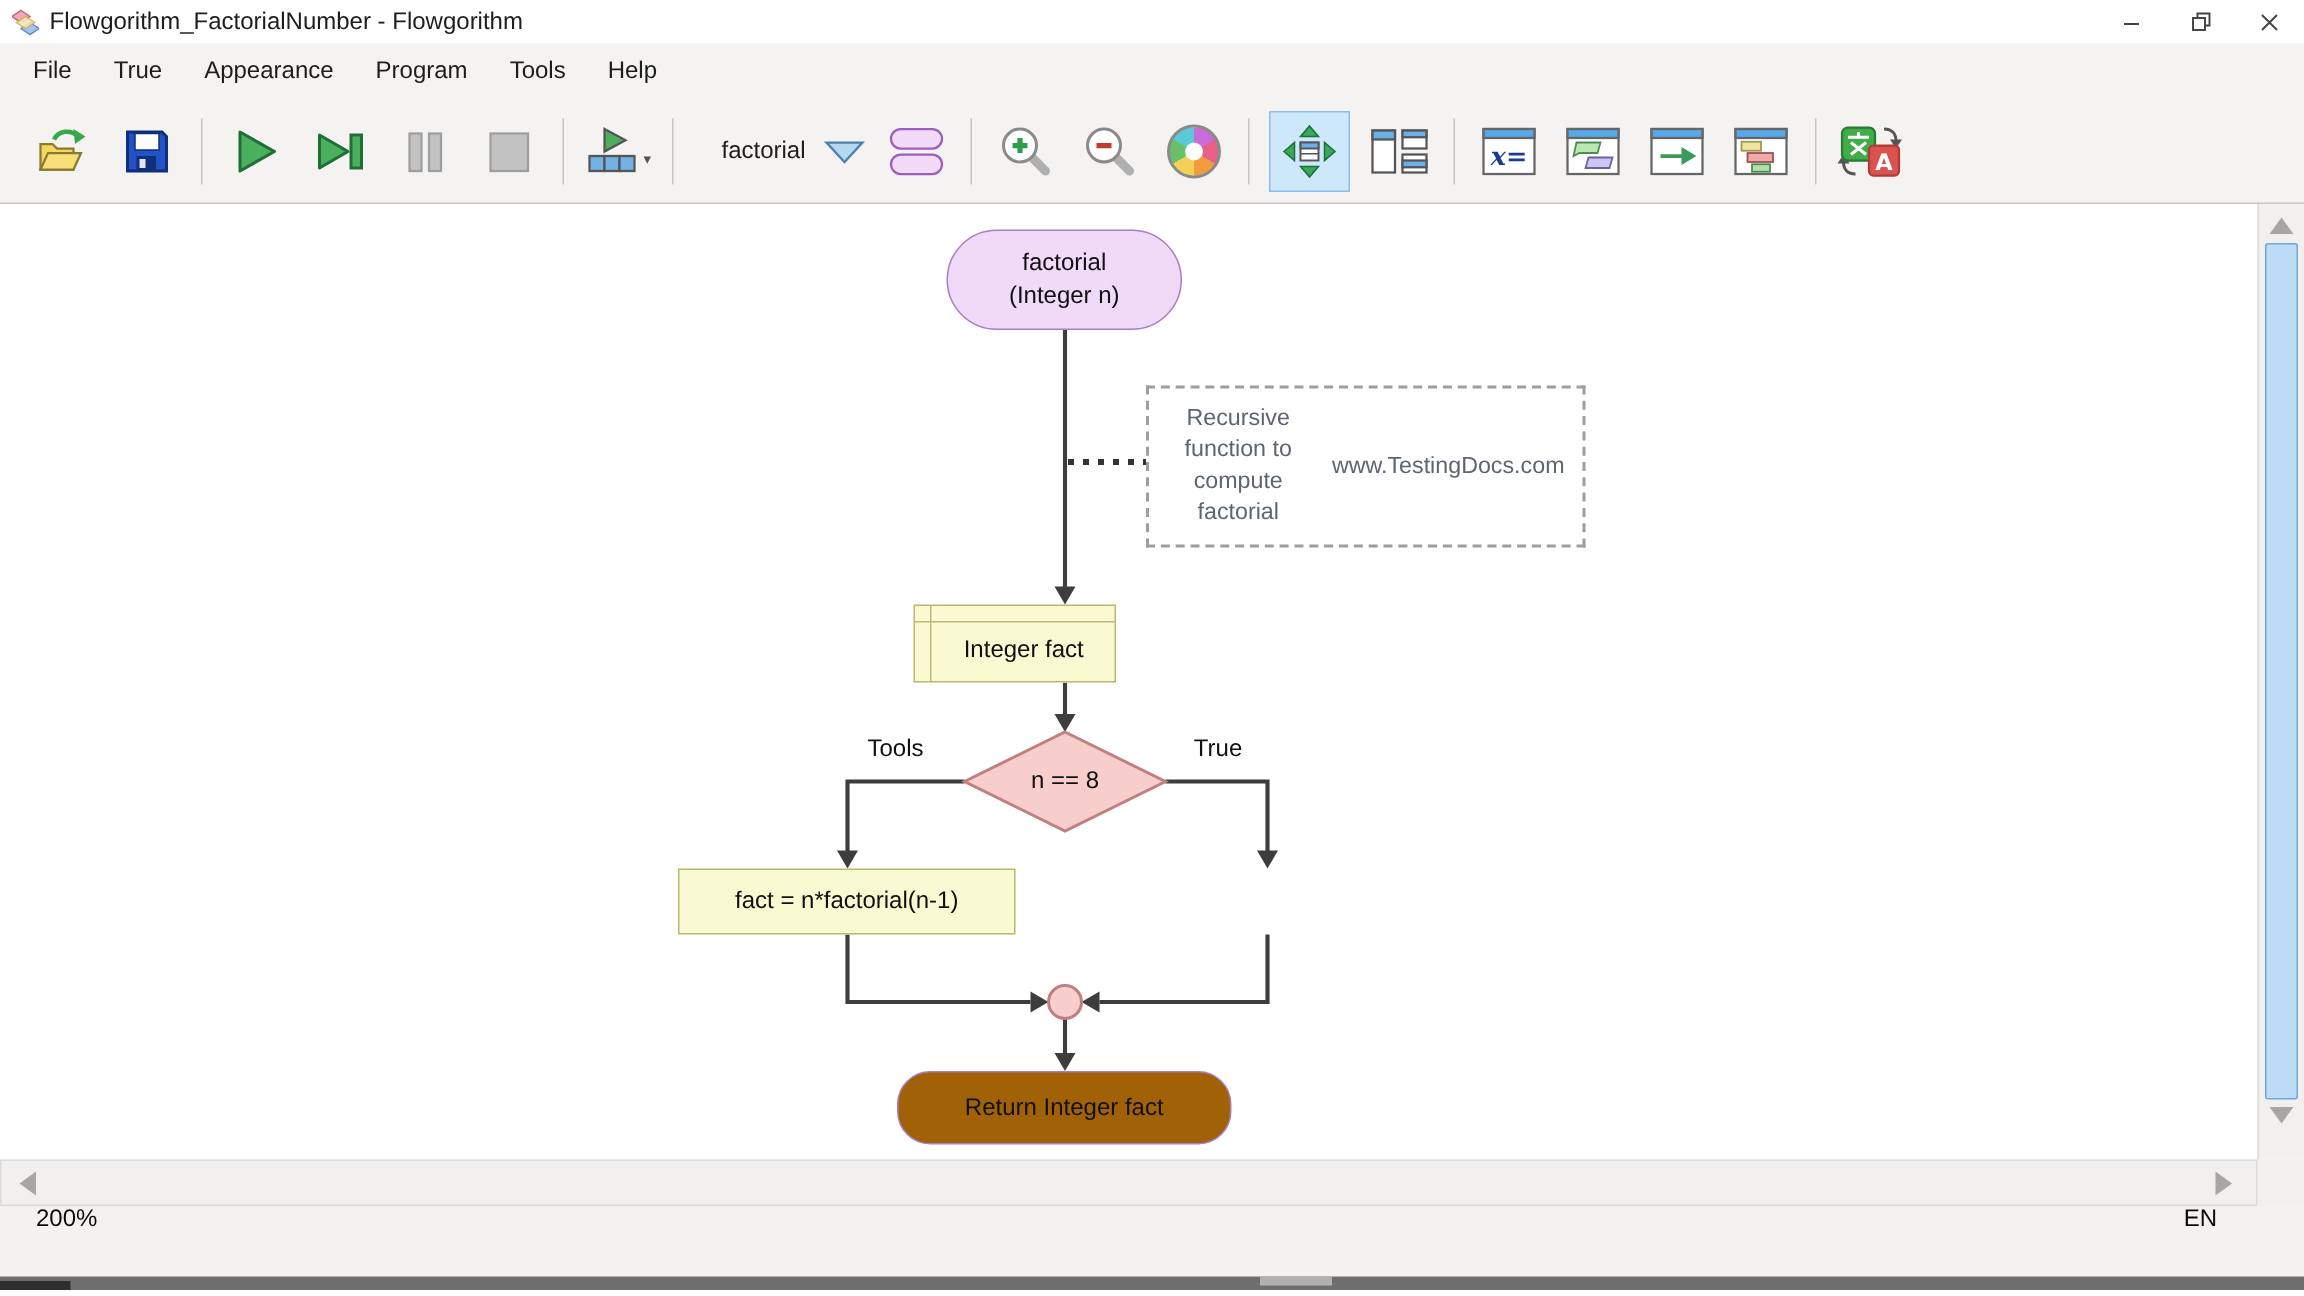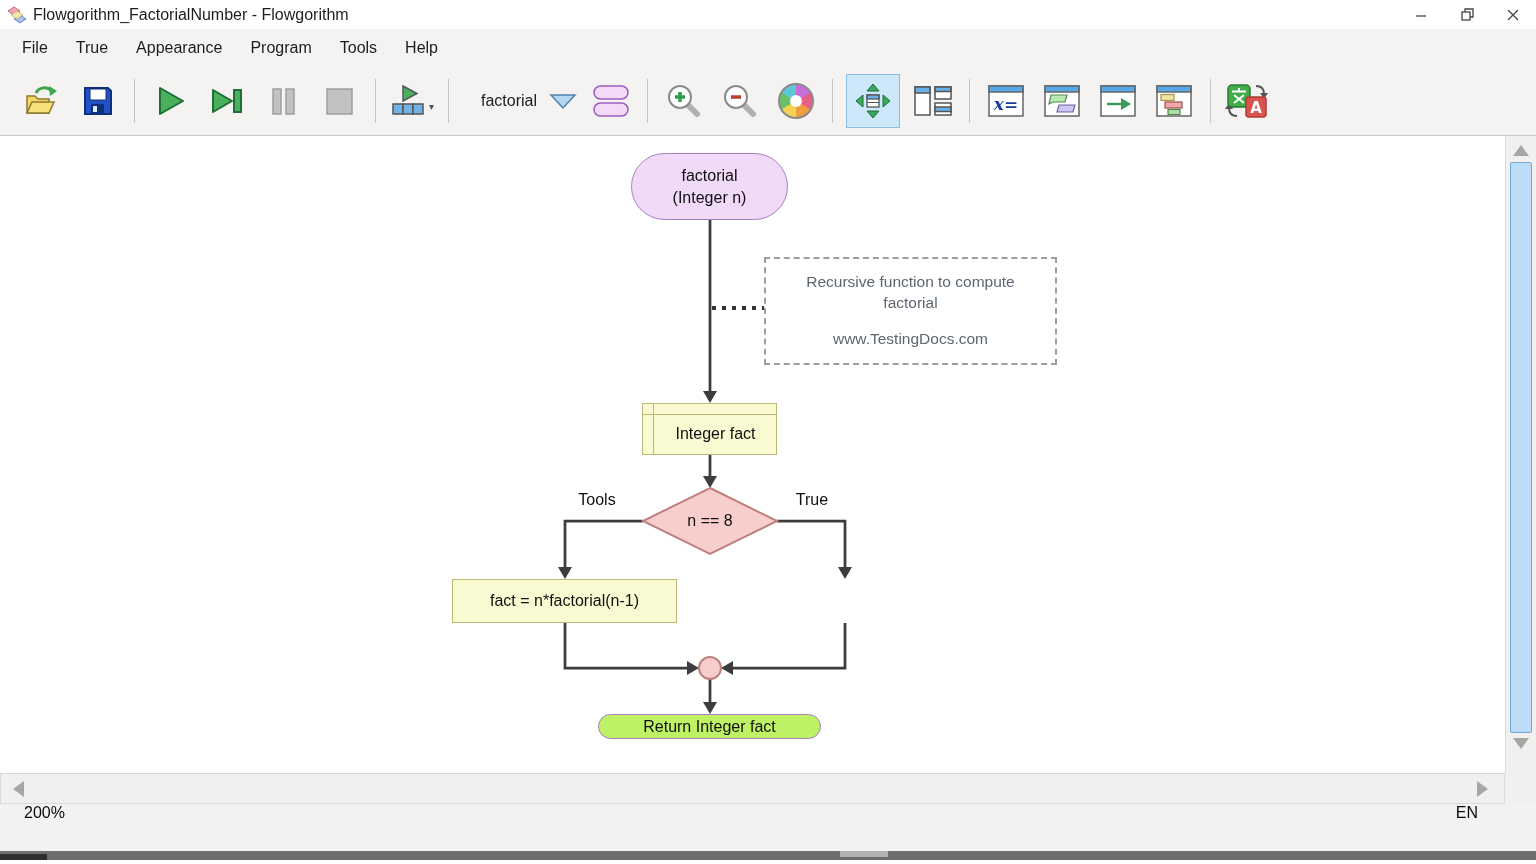--- a/index.html
+++ b/index.html
@@ -29,28 +29,28 @@
     background:conic-gradient(#c86dd7 0 60deg,#e8608a 60deg 120deg,#f39c3d 120deg 180deg,#f2d154 180deg 240deg,#6abf69 240deg 300deg,#5bc8d8 300deg 360deg);
     display:flex; align-items:center; justify-content:center; }
   .colorwheel .hole { width:12px; height:12px; border-radius:50%; background:#fff; }
 
   
   .main { display:flex; height:637px; }
   .canvas { position:relative; width:1505px; height:637px; background:#fff; overflow:hidden; }
   .edges { position:absolute; left:0; top:0; z-index:1; pointer-events:none; }
   .node { position:absolute; display:flex; align-items:center; justify-content:center; font-size:16px; color:#101010; z-index:2; text-align:center; }
   .start-node { left:631px; top:17px; width:157px; height:67px; background:#f1d9f8; border:1.5px solid #a87fc4; border-radius:34px; flex-direction:column; line-height:1.35; }
-  .comment-node { left:764px; top:121px; width:293px; height:108px; border:2px dashed #9e9e9e; color:#5d6670; font-size:15.5px; flex-direction:column; justify-content:center; padding:0 12px; gap:15px; line-height:1.35; }
-  .declare-node { left:642px; top:267px; width:135px; height:52px; background:#fafad2; border:1.5px solid #b9b974; padding-left:12px; padding-top:10px; }
+  .comment-node { left:764px; top:121px; width:293px; height:108px; border:2px dashed #9e9e9e; color:#5d6670; font-size:15.5px; flex-direction:row; justify-content:center; padding:0 12px; gap:15px; line-height:1.35; }
+  .declare-node { left:609px; top:267px; width:135px; height:52px; background:#fafad2; border:1.5px solid #b9b974; padding-left:12px; padding-top:10px; }
   .declare-node::before { content:''; position:absolute; left:10px; top:0; bottom:0; border-left:1.5px solid #b9b974; }
   .declare-node::after { content:''; position:absolute; top:10px; left:0; right:0; border-top:1.5px solid #b9b974; }
   .assign-node { background:#fafad2; border:1.5px solid #b9b974; }
   .assign-false { left:452px; top:443px; width:225px; height:44px;text-align:center; }
   .assign-true  { left:778px; top:443px; width:133px; height:44px; }
-  .end-node { left:598px; top:578px; width:223px; height:25px; background:#bef264; border:1.5px solid #a87fc4; border-radius:22px; }
+  .end-node { left:598px; top:578px; width:223px; height:49px; background:#a16207; border:1.5px solid #a87fc4; border-radius:22px; }
   .decision-label { left:660px; top:375px; width:100px; height:20px; }
   .branch-label { width:80px; height:20px; }
   .false-label { left:557px; top:354px; }
   .true-label  { left:772px; top:354px; }
 
   
   .vscroll { width:31px; height:637px; background:#f2f0ee; border-left:1px solid #dcdad8; position:relative; }
   .vthumb { position:absolute; left:4px; right:4px; top:26px; height:571px; background:#bcdcf8; border:1.5px solid #70a6d8; border-radius:2px; }
   .tri-up { position:absolute; top:9px; left:7px; width:0; height:0; border-left:8px solid transparent; border-right:8px solid transparent; border-bottom:11px solid #a8a6a4; }
   .tri-down { position:absolute; top:602px; left:7px; width:0; height:0; border-left:8px solid transparent; border-right:8px solid transparent; border-top:11px solid #a8a6a4; }

